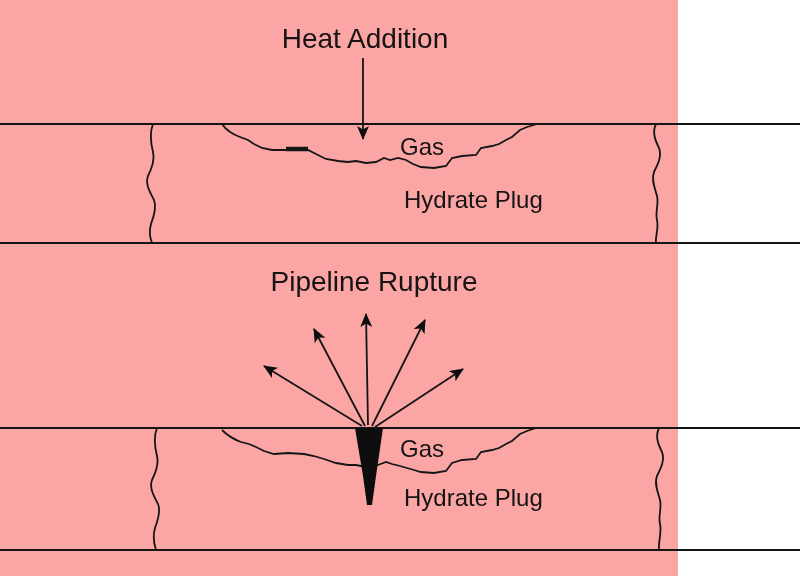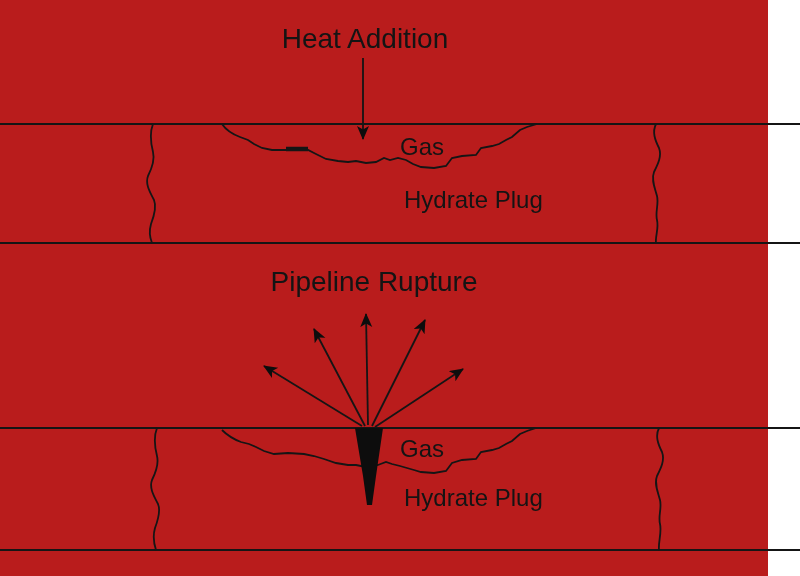--- a/index.html
+++ b/index.html
@@ -5,23 +5,23 @@
   html, body {
     margin: 0;
     padding: 0;
     background: #ffffff;
     width: 800px;
     height: 576px;
     overflow: hidden;
   }
   .stage {
     position: relative;
-    width: 768px;
+    width: 678px;
     height: 576px;
-    background: #b91c1c;
+    background: #fca5a5;
   }
   svg { display: block; }
   .ink-line {
     stroke: #151515;
     fill: none;
   }
   .ink-fill {
     fill: #0d0d0d;
     stroke: none;
   }

